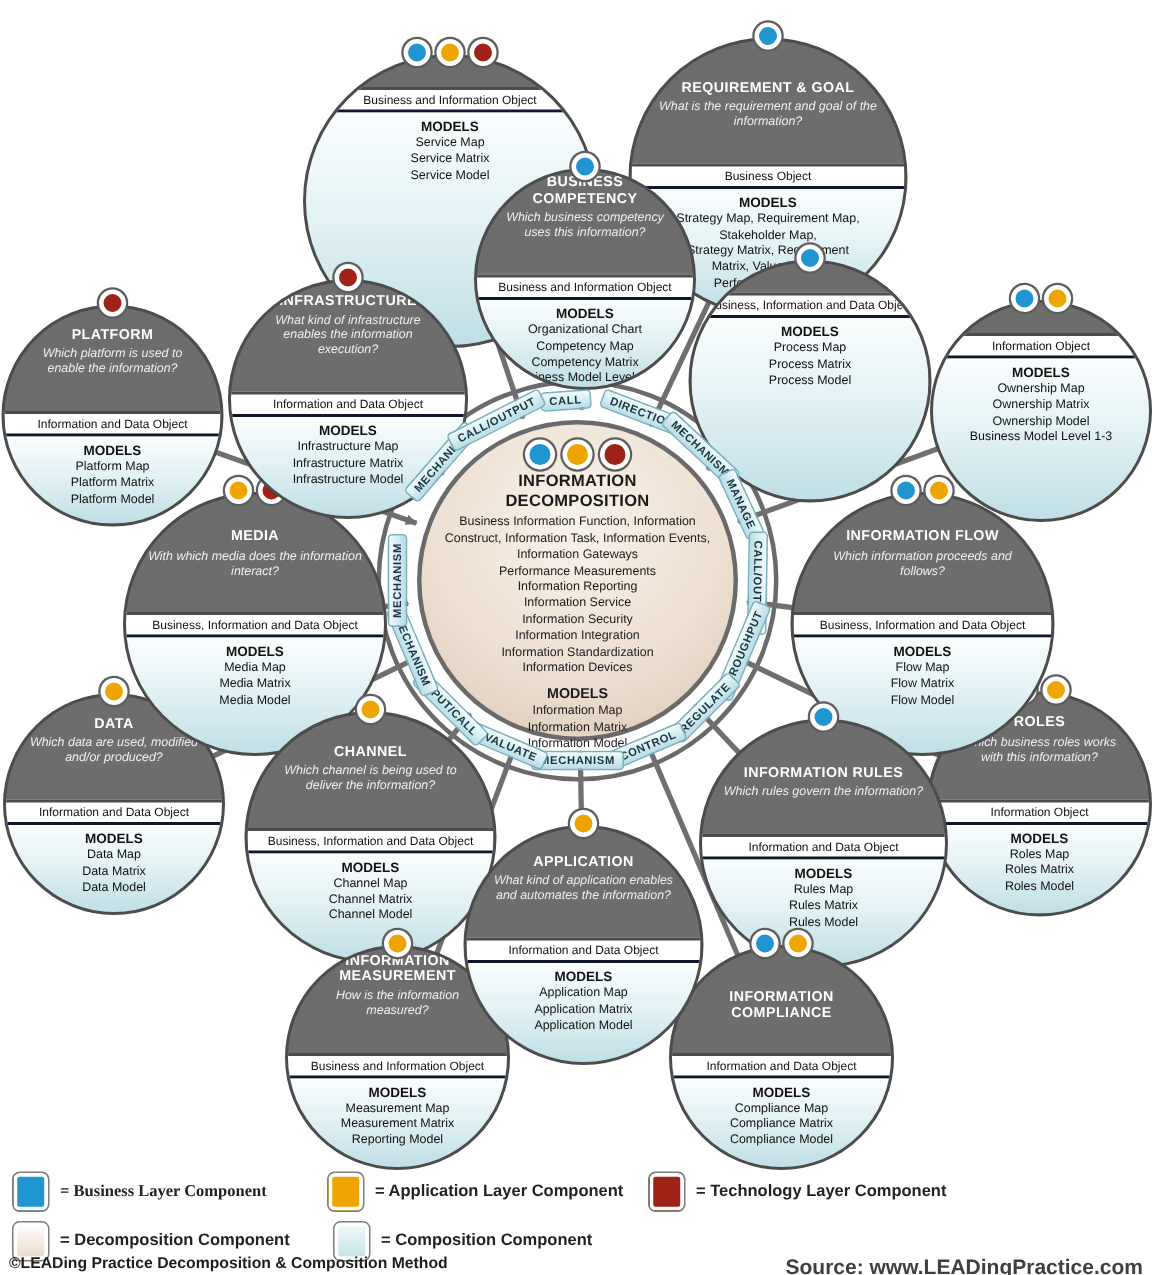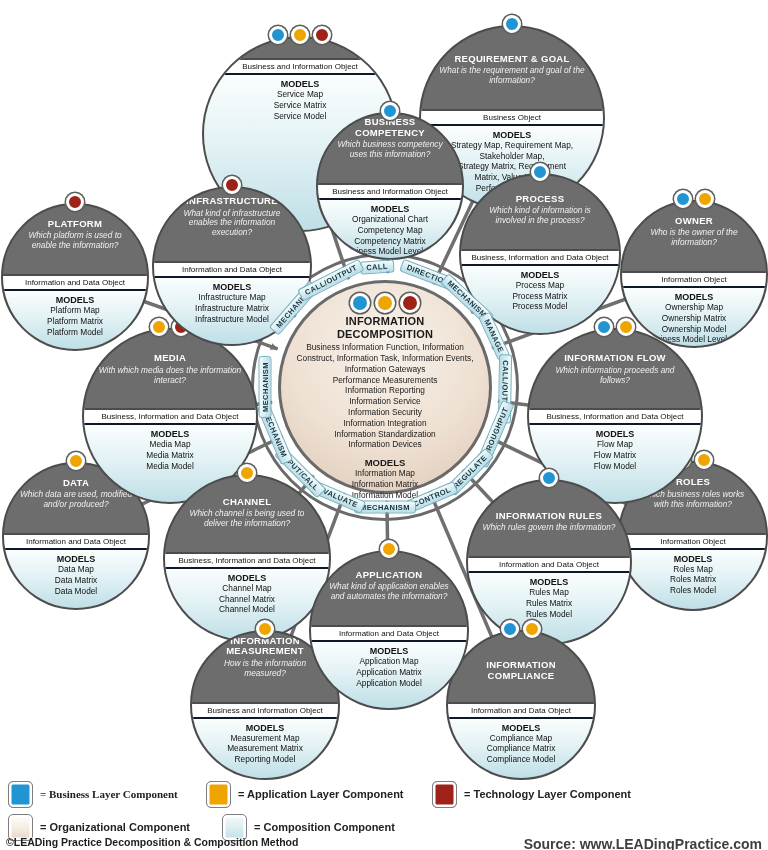--- a/index.html
+++ b/index.html
@@ -40,21 +40,21 @@
   .dot{width:12px;height:12px;border-radius:50%;border:3px solid #fff;box-shadow:0 0 0 1.5px #5e5e5e;}
   .cdot{width:14px;height:14px;border-radius:50%;border:3px solid #fff;box-shadow:0 0 0 1.5px #5e5e5e;}
   
   .legend{position:absolute;left:0;top:777px;width:768px;z-index:7;}
   .legend-item{position:absolute;display:flex;align-items:center;gap:7px;height:30px;}
   .swatch{width:25px;height:27px;border-radius:5px;border:1.5px solid #7e7e7e;
           box-shadow:inset 0 0 0 2.5px #fff;box-sizing:border-box;}
   .sw-decomposition{background:linear-gradient(180deg,#ffffff 0%,#f3e9de 60%,#e7d5c4 100%);}
   .sw-composition{background:linear-gradient(180deg,#f6fbfc 0%,#d9edf1 55%,#bfe0e6 100%);}
   .legend-label{font-size:11px;font-weight:bold;color:#222;}
-  .li-0{left:8px;top:2px;font-family:Liberation Serif, serif;}   .li-1{left:206px;top:2px;}  .li-2{left:432px;top:2px;}
+  .li-0{left:8px;top:2px;font-family:Liberation Serif, serif;}   .li-1{left:218px;top:2px;}  .li-2{left:432px;top:2px;}
   .li-3{left:8px;top:35px;}  .li-4{left:222px;top:35px;}
   .footer{position:absolute;left:0;top:836px;width:768px;z-index:7;}
   .footer-left{position:absolute;left:6px;font-size:10.5px;font-weight:bold;color:#1d1d1d;}
   .footer-right{position:absolute;right:6px;font-size:14px;font-weight:bold;color:#3f3f3f;}
 </style>
 </head>
 <body>
 
 <div class="stage">
 
@@ -98,24 +98,20 @@
 Platform Matrix
 Platform Model</div>
           </div>
         </div>
         <div class="dots">
           <span class="dot" style="background: rgb(158, 34, 24);"></span>
         </div>
       </div>
       <div class="satellite" style="left: 620px; top: 200px; width: 148px; height: 148px;">
         <div class="disc">
-          <div class="c-top">
-            <div class="c-title">OWNER</div>
-            <div class="c-q">Who is the owner of the information?</div>
-          </div>
           <div class="c-band">Information Object</div>
           <div class="c-bottom">
             <div class="c-models-label">MODELS</div>
             <div class="c-models">Ownership Map
 Ownership Matrix
 Ownership Model
 Business Model Level 1-3</div>
           </div>
         </div>
         <div class="dots">
@@ -247,24 +243,20 @@
 Infrastructure Matrix
 Infrastructure Model</div>
           </div>
         </div>
         <div class="dots">
           <span class="dot" style="background: rgb(158, 34, 24);"></span>
         </div>
       </div>
       <div class="satellite" style="left: 459px; top: 173px; width: 162px; height: 162px;">
         <div class="disc">
-          <div class="c-top">
-            <div class="c-title">PROCESS</div>
-            <div class="c-q">Which kind of information is involved in the process?</div>
-          </div>
           <div class="c-band">Business, Information and Data Object</div>
           <div class="c-bottom">
             <div class="c-models-label">MODELS</div>
             <div class="c-models">Process Map
 Process Matrix
 Process Model</div>
           </div>
         </div>
         <div class="dots">
           <span class="dot" style="background: rgb(32, 149, 210);"></span>
@@ -431,21 +423,21 @@
     <div class="legend-item li-1">
       <span class="swatch" style="background: rgb(239, 165, 0);"></span>
       <span class="legend-label">= Application Layer Component</span>
     </div>
     <div class="legend-item li-2">
       <span class="swatch" style="background: rgb(158, 34, 24);"></span>
       <span class="legend-label">= Technology Layer Component</span>
     </div>
     <div class="legend-item li-3">
       <span class="swatch sw-decomposition"></span>
-      <span class="legend-label">= Organizational Component</span>
+      <span class="legend-label">= Decomposition Component</span>
     </div>
     <div class="legend-item li-4">
       <span class="swatch sw-composition"></span>
       <span class="legend-label">= Composition Component</span>
     </div>
   </div>
 
   <div class="footer">
     <span class="footer-left">©LEADing Practice Decomposition &amp; Composition Method</span>
     <span class="footer-right">Source: www.LEADingPractice.com</span>

